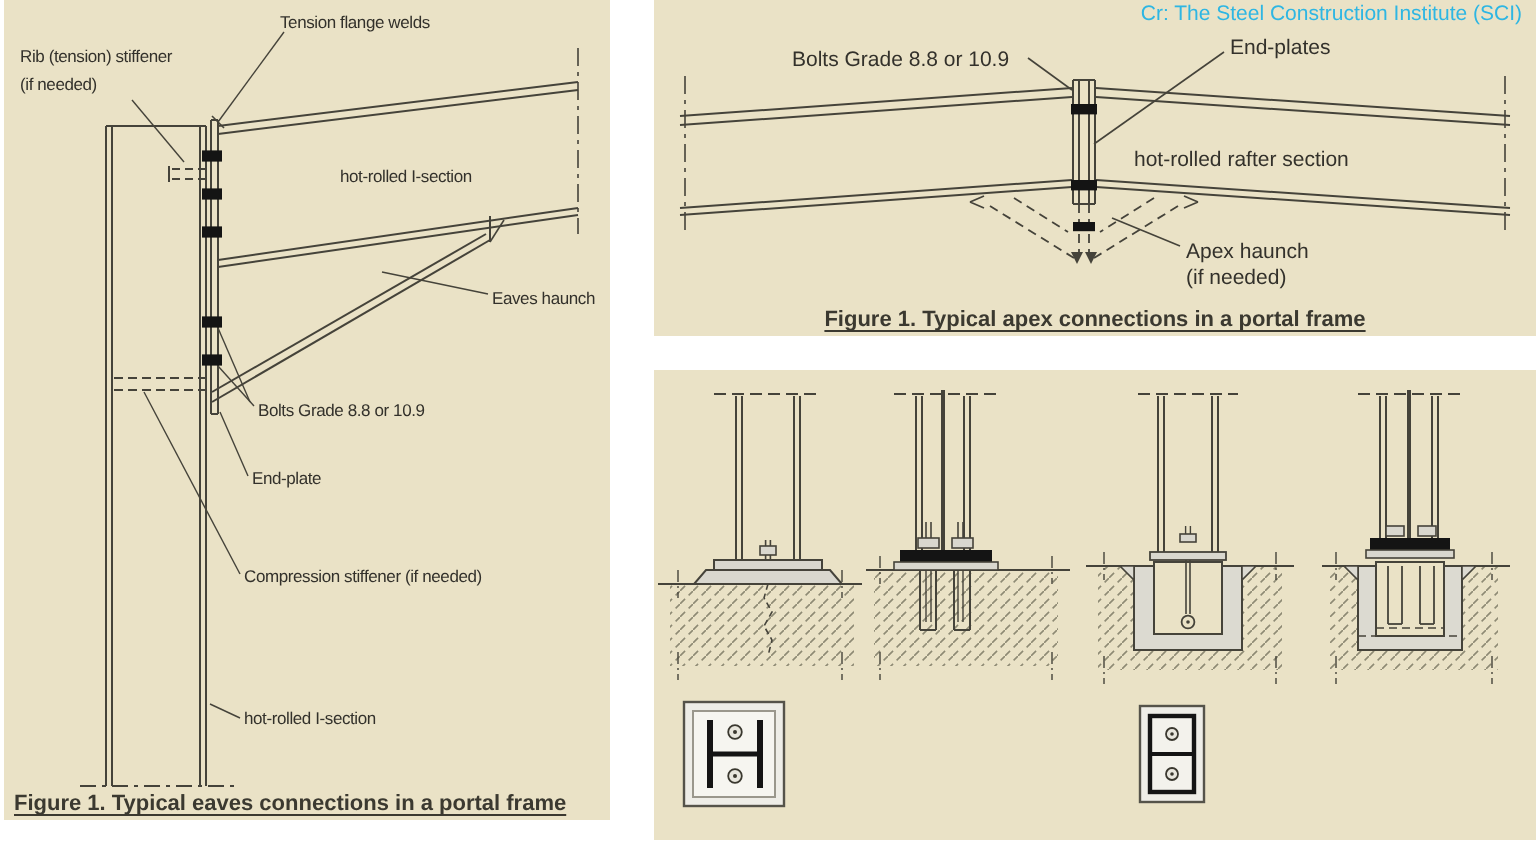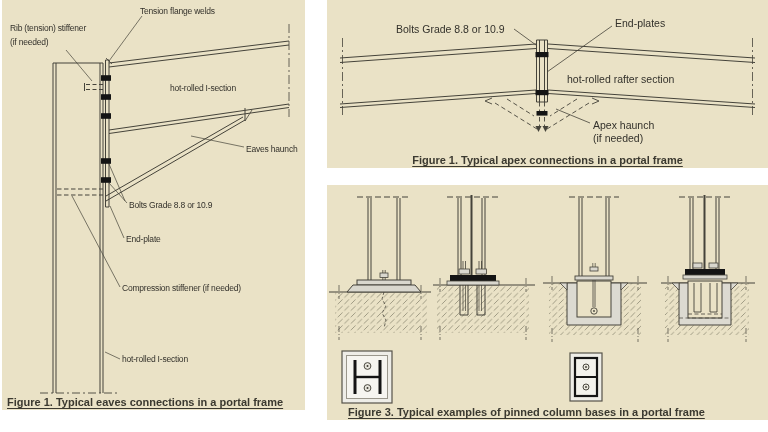--- a/index.html
+++ b/index.html
@@ -101,20 +101,21 @@
       <text class="lbl1" x="244" y="152">Eaves haunch</text>
       <text class="lbl1" x="127" y="208">Bolts Grade 8.8 or 10.9</text>
       <text class="lbl1" x="124" y="242">End-plate</text>
       <text class="lbl1" x="120" y="291">Compression stiffener (if needed)</text>
       <text class="lbl1" x="120" y="362">hot-rolled I-section</text>
     </svg>
     <div class="caption" id="cap1">Figure 1. Typical eaves connections in a portal frame</div>
   </div>
 
   <div class="panel" id="panel2">
+    <div id="credit">Cr: The Steel Construction Institute (SCI)</div>
     <svg width="441" height="168" viewBox="0 0 441 168">
       <g stroke="#45433a" stroke-width="1" fill="none">
 
         <g>
           <line x1="13" y1="58" x2="209" y2="44"></line>
           <line x1="13" y1="62.5" x2="209" y2="48.5"></line>
           <line x1="13" y1="104" x2="209" y2="90"></line>
           <line x1="13" y1="107.5" x2="209" y2="93.5"></line>
         </g>
         <g>
@@ -328,16 +329,15 @@
       <g>
         <rect x="243" y="168" width="32" height="48" fill="#eeede7" stroke="#55534a" stroke-width="1.2"></rect>
         <rect x="248" y="173" width="22" height="38" fill="#f3f2ec" stroke="#141414" stroke-width="2.2"></rect>
         <line x1="248" y1="192" x2="270" y2="192" stroke="#141414" stroke-width="2"></line>
         <circle cx="259" cy="182" r="3" fill="#e8e6dd" stroke="#3a382f" stroke-width="0.9"></circle>
         <circle cx="259" cy="182" r="0.9" fill="#3a382f"></circle>
         <circle cx="259" cy="202" r="3" fill="#e8e6dd" stroke="#3a382f" stroke-width="0.9"></circle>
         <circle cx="259" cy="202" r="0.9" fill="#3a382f"></circle>
       </g>
     </svg>
-    <div class="caption" id="cap3">Figure 3. Typical examples of pinned column bases in a portal frame</div>
   </div>
 
 </div>
 
 </body></html>

